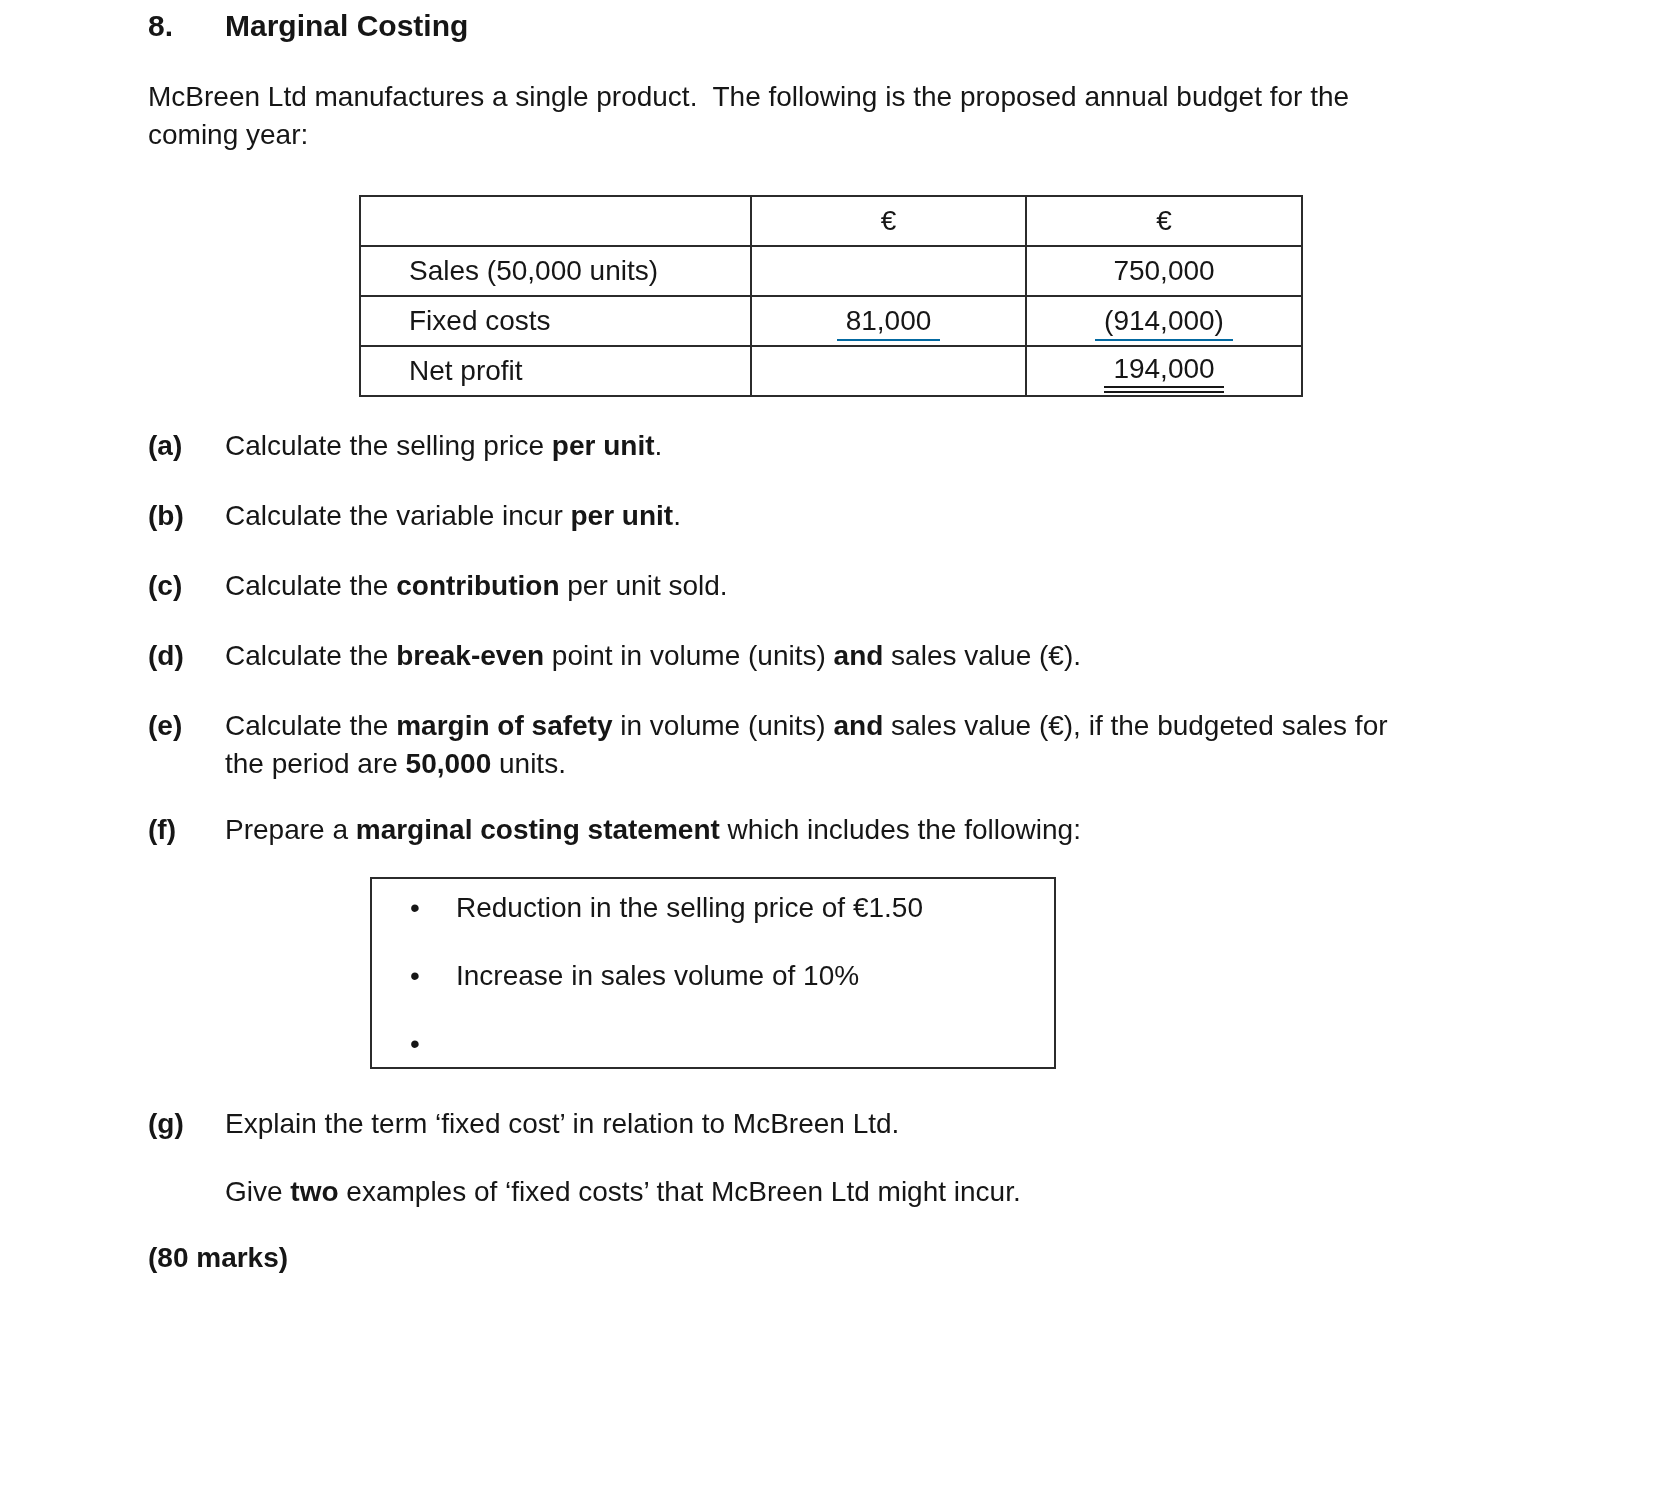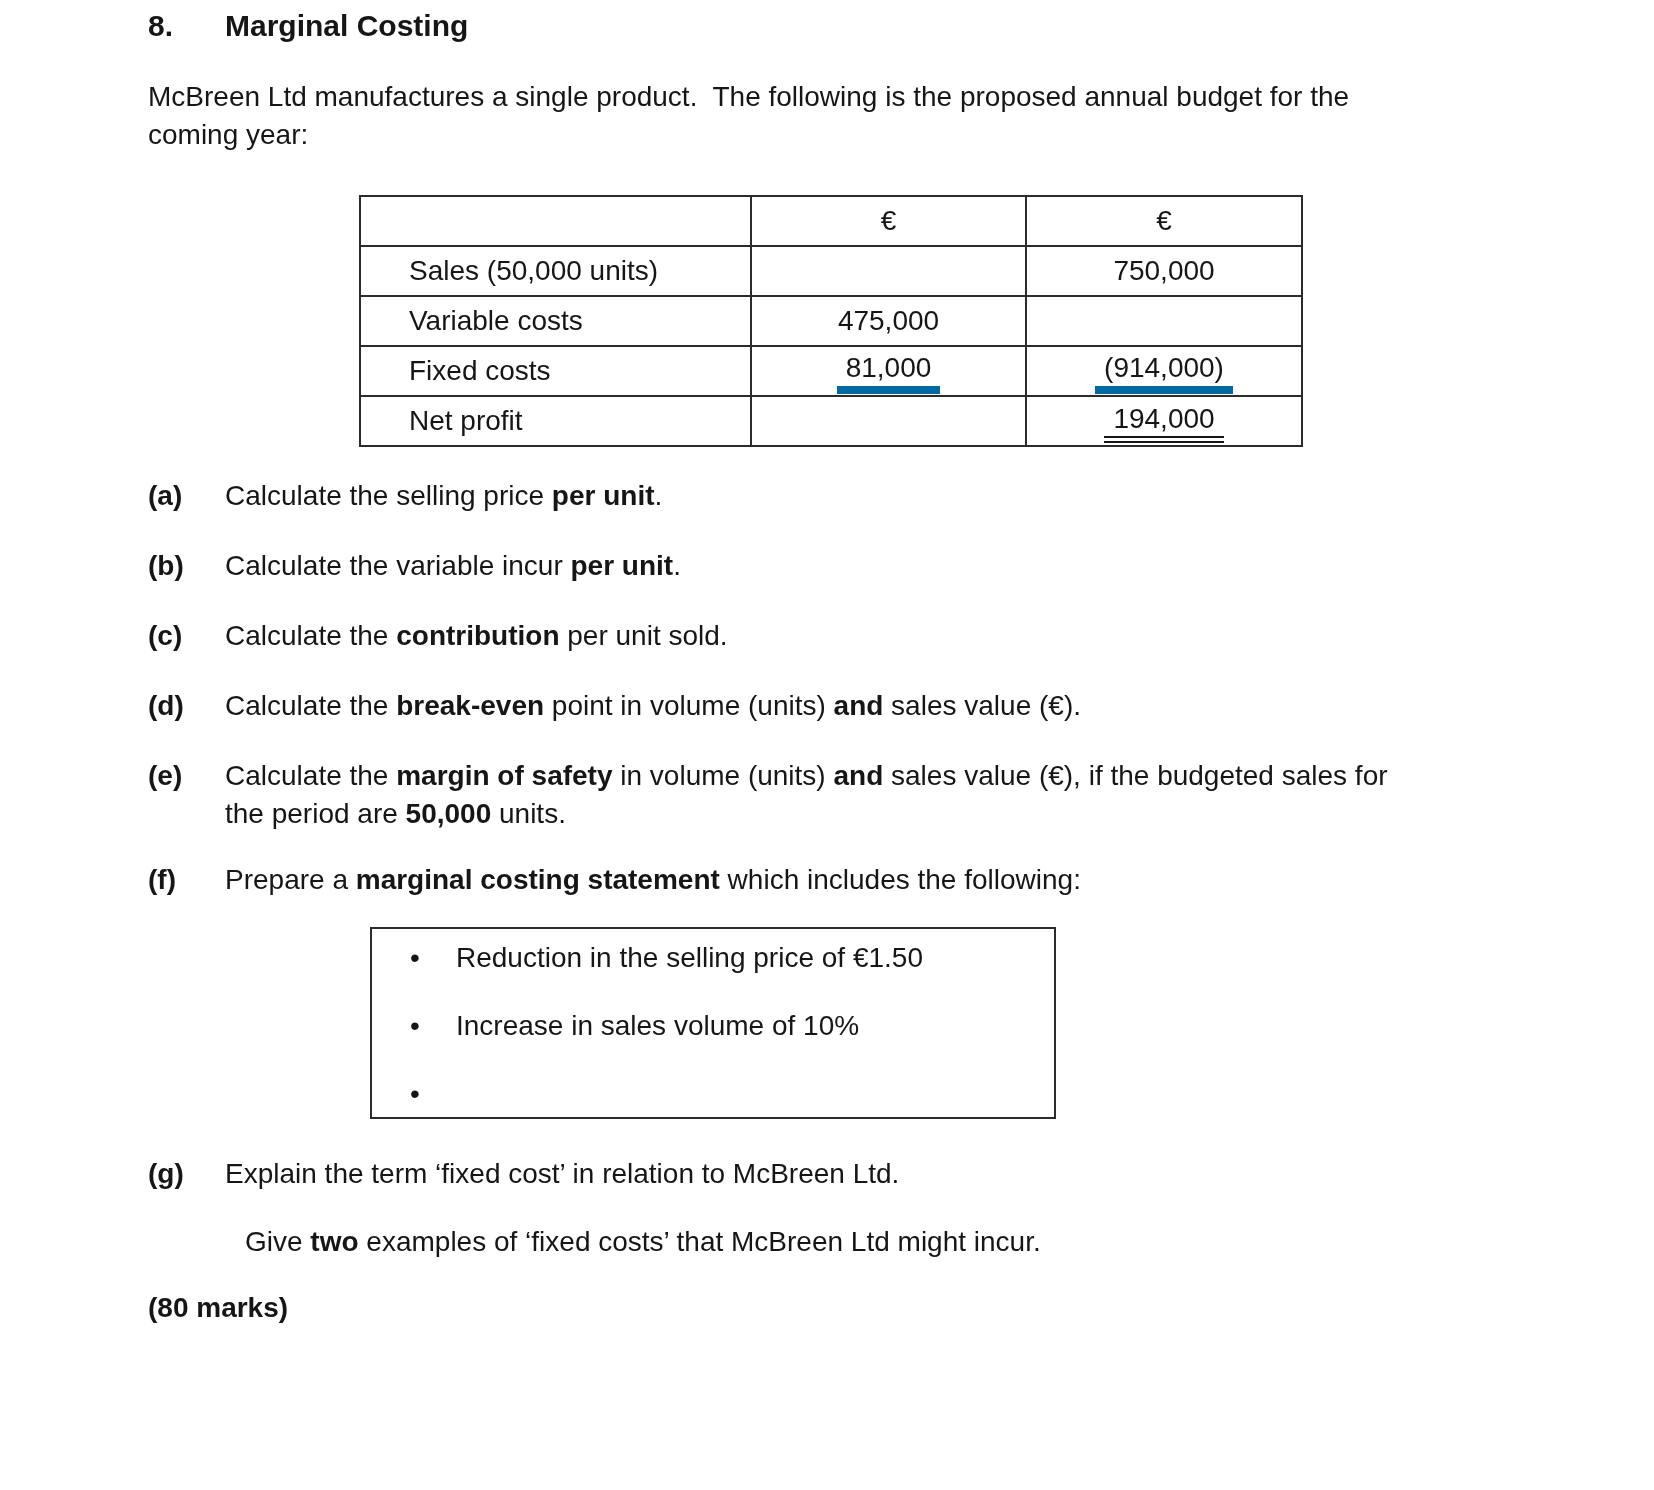--- a/index.html
+++ b/index.html
@@ -12,31 +12,31 @@
   .hnum { flex:0 0 77px; }
   .intro { white-space:pre-wrap; margin:32px 0 0 0; }
 
   table.budget { border-collapse:collapse; table-layout:fixed; width:942px; margin:41px 0 0 211px; }
   table.budget col.c1 { width:391px; }
   table.budget col.c2 { width:275px; }
   table.budget col.c3 { width:276px; }
   table.budget td { border:2px solid #2b2b2b; height:48px; vertical-align:middle; padding:0; }
   table.budget td.lbl { padding-left:48px; text-align:left; }
   table.budget td.num { text-align:center; }
-  .u1 { display:inline-block; border-bottom:8px solid #0369a1; padding:0 9px 2px 9px; line-height:33px;text-align:center; }
+  .u1 { display:inline-block; border-bottom:2px solid #0369a1; padding:0 9px 2px 9px; line-height:33px;text-align:center; }
   .u2 { display:inline-block; border-bottom:7px double #161616; padding:0 9px 1px 9px; line-height:33px; }
 
   .required { margin-top:30px; }
   .required b { font-weight:bold; }
 
   .req { display:flex; margin-top:32px; }
   .req.first { margin-top:30px; }
   .req.f-item { margin-top:28px; }
   .req.g-item { margin-top:36px; }
-  .req.g2-item { margin-top:30px;gap:20px; }
+  .req.g2-item { margin-top:30px; }
   .req-id { flex:0 0 77px; font-weight:bold; }
   .req-text { flex:1; white-space:pre-wrap; }
 
   .box {
     box-sizing:border-box; width:686px; margin:28px 0 0 222px;
     border:2px solid #2b2b2b; padding:10px 10px 4px 38px;
   }
   .bullet-item { display:flex; margin-top:30px; }
   .bullet-item:first-child { margin-top:0; }
   .bullet { flex:0 0 46px; }
@@ -65,25 +65,20 @@
     <tbody>
       <tr>
         <td class="lbl"></td>
         <td class="num">€</td>
         <td class="num">€</td>
       </tr>
       <tr>
         <td class="lbl">Sales (50,000 units)</td>
         <td class="num"></td>
         <td class="num">750,000</td>
-      </tr>
-      <tr>
-        <td class="lbl">Variable costs</td>
-        <td class="num">475,000</td>
-        <td class="num"></td>
       </tr>
       <tr>
         <td class="lbl">Fixed costs</td>
         <td class="num"><span class="u1">81,000</span></td>
         <td class="num"><span class="u1">(914,000)</span></td>
       </tr>
       <tr>
         <td class="lbl">Net profit</td>
         <td class="num"></td>
         <td class="num"><span class="u2">194,000</span></td>

